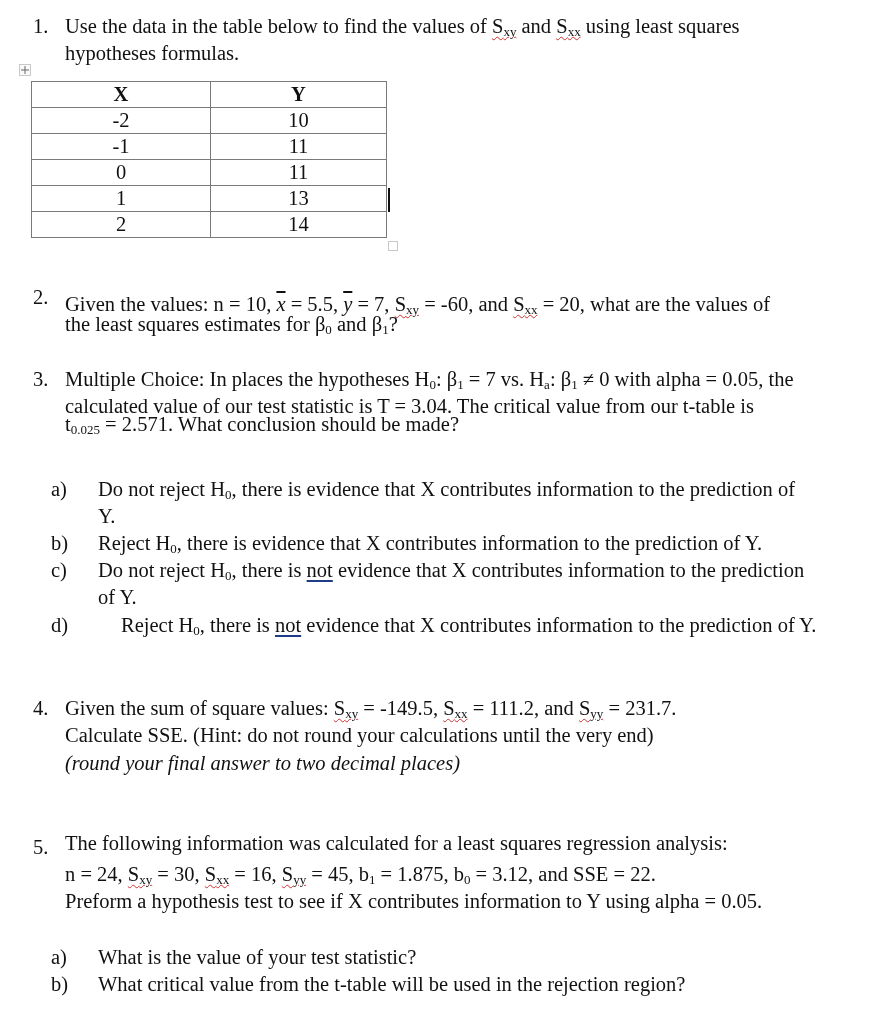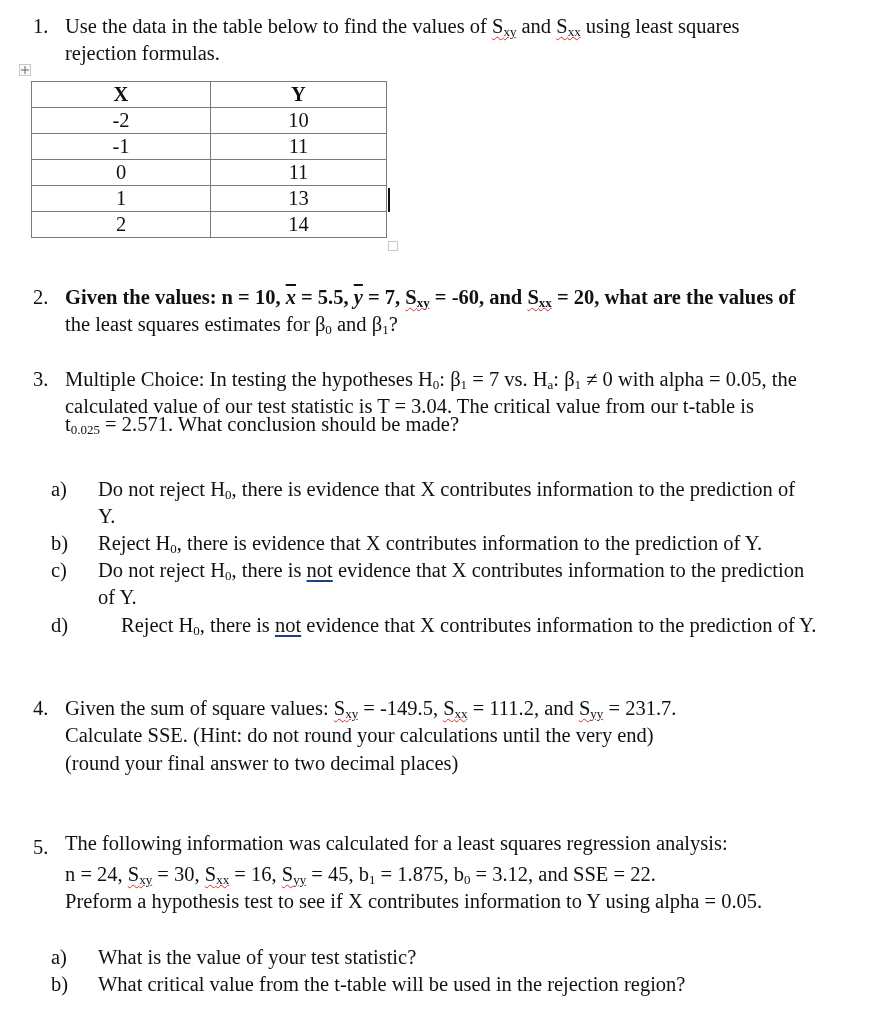--- a/index.html
+++ b/index.html
@@ -119,21 +119,21 @@
 </head>
 <body>
 
 <div class="page">
 
   <div class="q">
     <div class="line num" style="top:13px;">1.</div>
     <div class="line txt" style="top:13px;">
       <span>Use the data in the table below to find the values of </span><span class="spell"><span>S</span><sub>xy</sub></span><span> and </span><span class="spell"><span>S</span><sub>xx</sub></span><span> using least squares</span>
     </div>
-    <div class="line txt" style="top:40px;">rejection formulas.</div>
+    <div class="line txt" style="top:40px;">hypotheses formulas.</div>
   </div>
 
   <div class="move-handle">
     <svg width="10" height="10" viewBox="0 0 10 10">
       <line x1="5" y1="1" x2="5" y2="9" stroke="#666" stroke-width="1"></line>
       <line x1="1" y1="5" x2="9" y2="5" stroke="#666" stroke-width="1"></line>
     </svg>
   </div>
 
   <table class="data">
@@ -162,32 +162,32 @@
       <td class="col1">2</td>
       <td>14</td>
     </tr>
   </tbody>
     </table>
   <div class="cursor-bar"></div>
   <div class="resize-handle"></div>
 
   <div class="q">
     <div class="line num" style="top:284px;">2.</div>
-    <div class="line txt" style="top:284px;font-weight:bold;">
+    <div class="line txt" style="top:291px;">
       <span>Given the values: n = 10, </span><span class="bar">x</span><span> = 5.5, </span><span class="bar">y</span><span> = 7, </span><span class="spell"><span>S</span><sub>xy</sub></span><span> = -60, and </span><span class="spell"><span>S</span><sub>xx</sub></span><span> = 20, what are the values of</span>
     </div>
     <div class="line txt" style="top:311px;">
       <span>the least squares estimates for β</span><sub>0</sub><span> and β</span><sub>1</sub><span>?</span>
     </div>
   </div>
 
   <div class="q">
     <div class="line num" style="top:366px;">3.</div>
     <div class="line txt" style="top:366px;">
-      <span>Multiple Choice: In testing the hypotheses H</span><sub>0</sub><span>: β</span><sub>1</sub><span> = 7 vs. H</span><sub>a</sub><span>: β</span><sub>1</sub><span> ≠ 0 with alpha = 0.05, the</span>
+      <span>Multiple Choice: In places the hypotheses H</span><sub>0</sub><span>: β</span><sub>1</sub><span> = 7 vs. H</span><sub>a</sub><span>: β</span><sub>1</sub><span> ≠ 0 with alpha = 0.05, the</span>
     </div>
     <div class="line txt" style="top:393px;">calculated value of our test statistic is T = 3.04. The critical value from our t-table is</div>
     <div class="line txt" style="top:411px;">
       <span>t</span><sub>0.025</sub><span> = 2.571. What conclusion should be made?</span>
     </div>
 
     <div class="line opt-letter" style="top:476px;">a)</div>
     <div class="line opt-txt" style="top:476px;">
       <span>Do not reject H</span><sub>0</sub><span>, there is evidence that X contributes information to the prediction of</span>
     </div>
@@ -209,21 +209,21 @@
       <span>Reject H</span><sub>0</sub><span>, there is </span><span class="blue-ul">not</span><span> evidence that X contributes information to the prediction of Y.</span>
     </div>
   </div>
 
   <div class="q">
     <div class="line num" style="top:695px;">4.</div>
     <div class="line txt" style="top:695px;">
       <span>Given the sum of square values: </span><span class="spell"><span>S</span><sub>xy</sub></span><span> = -149.5, </span><span class="spell"><span>S</span><sub>xx</sub></span><span> = 111.2, and </span><span class="spell"><span>S</span><sub>yy</sub></span><span> = 231.7.</span>
     </div>
     <div class="line txt" style="top:722px;">Calculate SSE. (Hint: do not round your calculations until the very end)</div>
-    <div class="line txt" style="top:750px;">(round your final answer to two decimal places)</div>
+    <div class="line txt" style="top:750px;font-style:italic;">(round your final answer to two decimal places)</div>
   </div>
 
   <div class="q">
     <div class="line num" style="top:834px;">5.</div>
     <div class="line txt" style="top:830px;">The following information was calculated for a least squares regression analysis:</div>
     <div class="line txt" style="top:861px;">
       <span>n = 24, </span><span class="spell"><span>S</span><sub>xy</sub></span><span> = 30, </span><span class="spell"><span>S</span><sub>xx</sub></span><span> = 16, </span><span class="spell"><span>S</span><sub>yy</sub></span><span> = 45, b</span><sub>1</sub><span> = 1.875, b</span><sub>0</sub><span> = 3.12, and SSE = 22.</span>
     </div>
     <div class="line txt" style="top:888px;">Preform a hypothesis test to see if X contributes information to Y using alpha = 0.05.</div>
 

